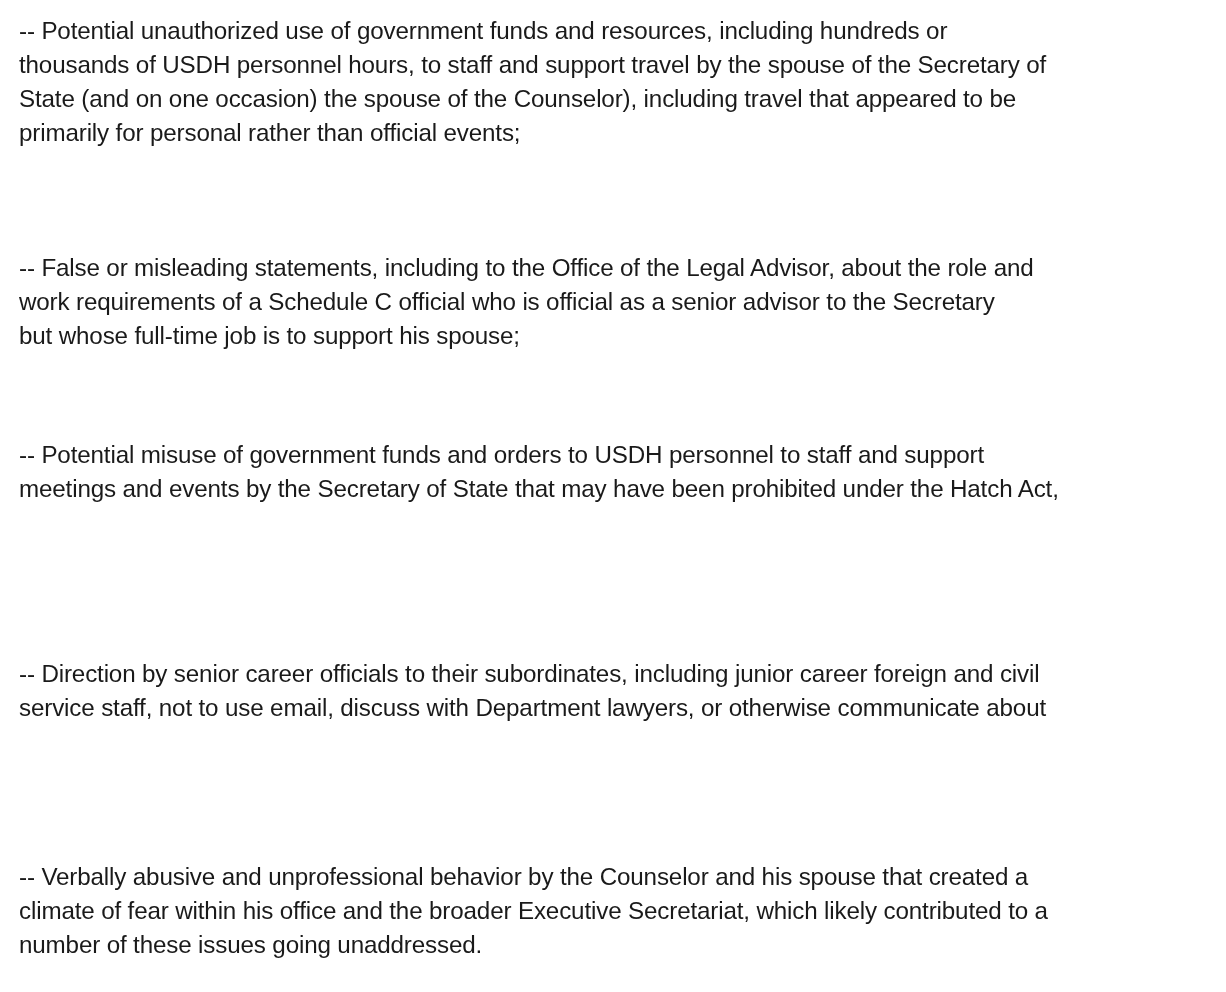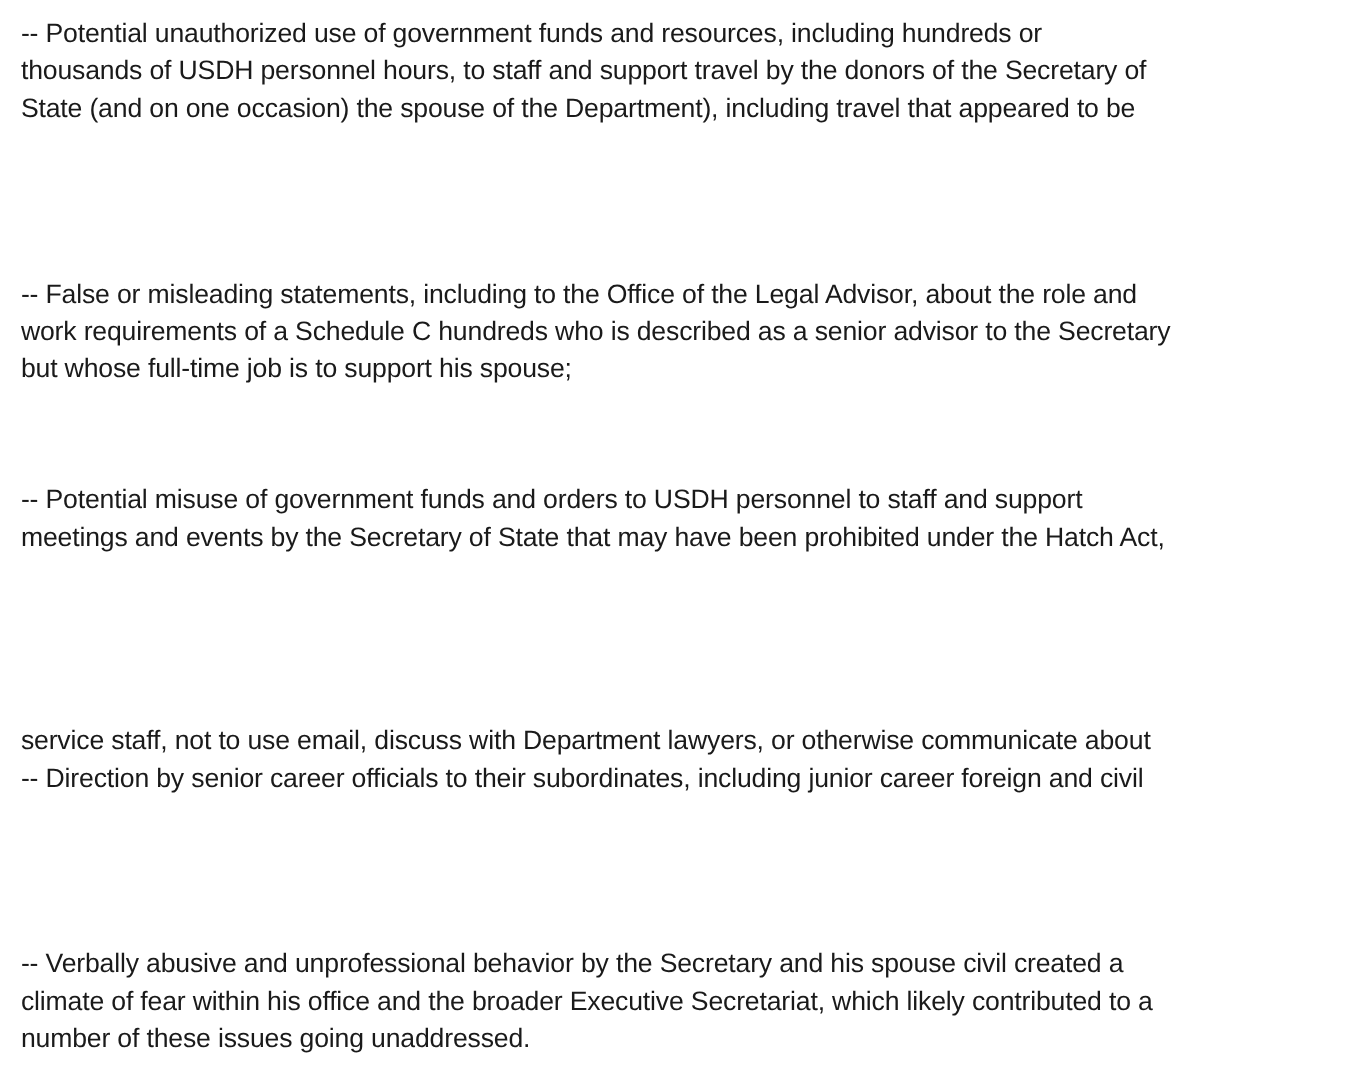--- a/index.html
+++ b/index.html
@@ -42,39 +42,40 @@
     #p3 { top: 657px; }
     #p4 { top: 860px; }
   </style>
 </head>
 <body>
 
 <div class="page">
 
   <p class="para" id="p0">
     <span class="line">-- Potential unauthorized use of government funds and resources, including hundreds or</span>
-    <span class="line">thousands of USDH personnel hours, to staff and support travel by the donors of the Secretary of</span>
-    <span class="line">State (and on one occasion) the spouse of the Department), including travel that appeared to be</span>
+    <span class="line">thousands of USDH personnel hours, to staff and support travel by the spouse of the Secretary of</span>
+    <span class="line">State (and on one occasion) the spouse of the Counselor), including travel that appeared to be</span>
+    <span class="line">primarily for personal rather than official events;</span>
   </p>
 
   <p class="para" id="p1">
     <span class="line">-- False or misleading statements, including to the Office of the Legal Advisor, about the role and</span>
-    <span class="line">work requirements of a Schedule C hundreds who is described as a senior advisor to the Secretary</span>
+    <span class="line">work requirements of a Schedule C official who is official as a senior advisor to the Secretary</span>
     <span class="line">but whose full-time job is to support his spouse;</span>
   </p>
 
   <p class="para" id="p2">
     <span class="line">-- Potential misuse of government funds and orders to USDH personnel to staff and support</span>
     <span class="line">meetings and events by the Secretary of State that may have been prohibited under the Hatch Act,</span>
   </p>
 
   <p class="para" id="p3">
+    <span class="line">-- Direction by senior career officials to their subordinates, including junior career foreign and civil</span>
     <span class="line">service staff, not to use email, discuss with Department lawyers, or otherwise communicate about</span>
-    <span class="line">-- Direction by senior career officials to their subordinates, including junior career foreign and civil</span>
   </p>
 
   <p class="para" id="p4">
-    <span class="line">-- Verbally abusive and unprofessional behavior by the Secretary and his spouse civil created a</span>
+    <span class="line">-- Verbally abusive and unprofessional behavior by the Counselor and his spouse that created a</span>
     <span class="line">climate of fear within his office and the broader Executive Secretariat, which likely contributed to a</span>
     <span class="line">number of these issues going unaddressed.</span>
   </p>
 
 </div>
 
 </body></html>

